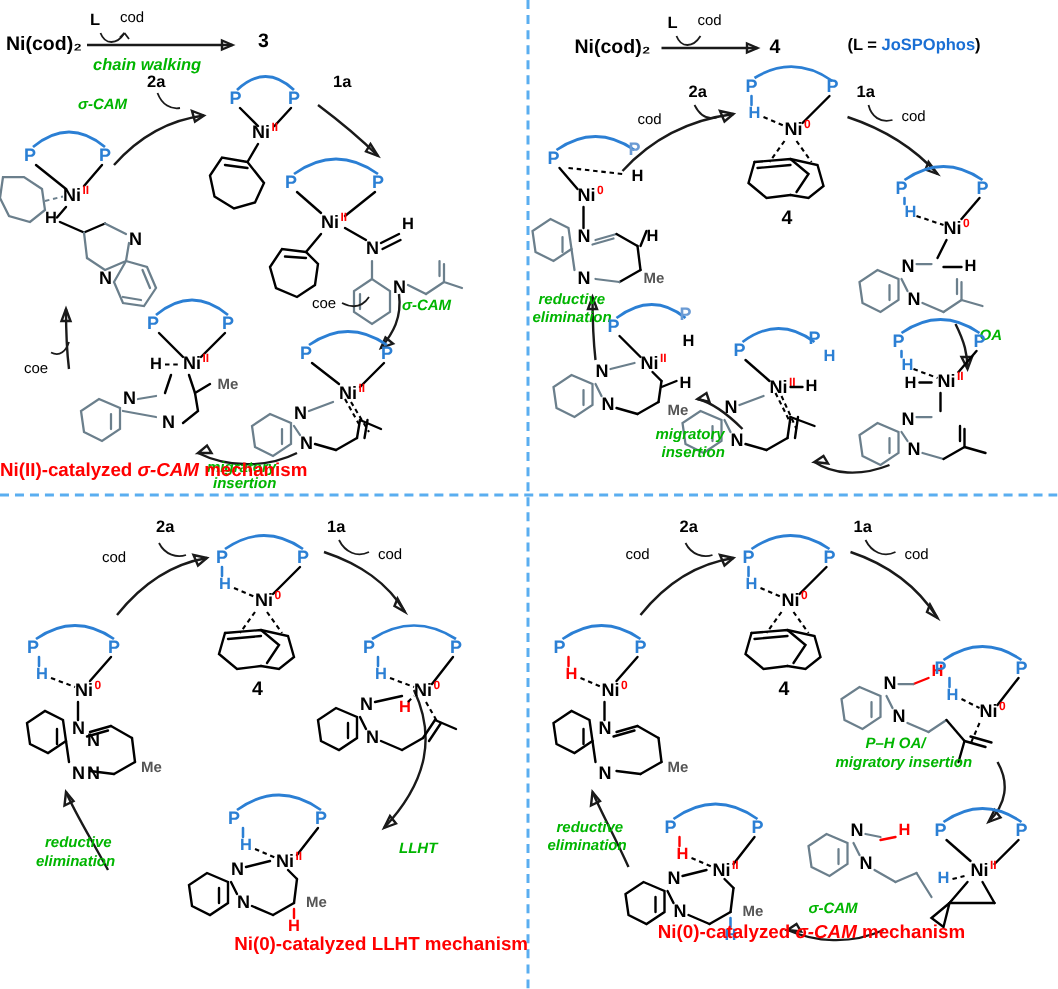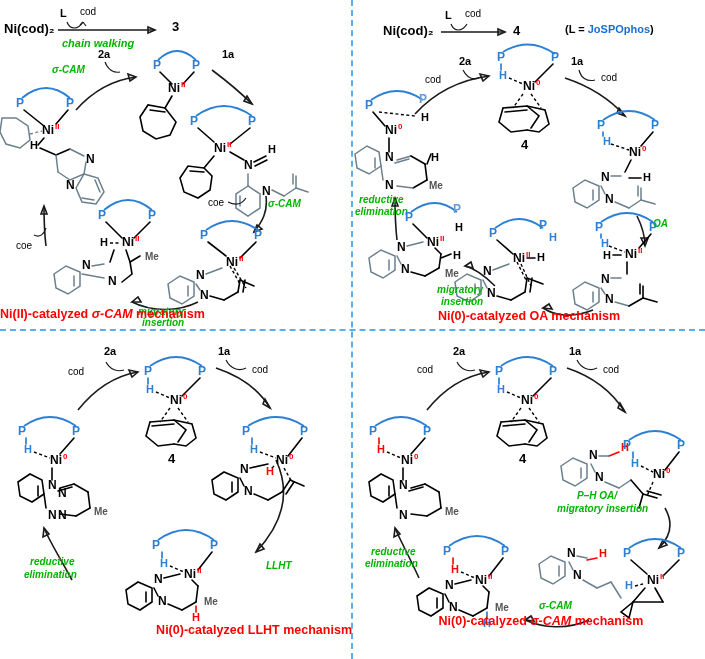--- a/index.html
+++ b/index.html
@@ -378,23 +378,20 @@
     <line class="bondg" x1="248" y1="288" x2="252" y2="294"></line>
     <line class="bondg" x1="262" y1="302" x2="276" y2="306"></line>
     <line class="bond" x1="276" y1="306" x2="290" y2="298"></line>
     <path class="bond" d="M290 298 L304 302 M290 298 L290 286"></path>
     <line class="bond" x1="287" y1="294" x2="287" y2="284"></line>
   </g>
 
   <path class="arrow" d="M240 310 C220 318 202 316 190 308"></path>
   <path class="arrow" d="M190 308 L199 309 L196 304 Z" fill="#1a1a1a"></path>
 </svg>
-<div style="position:absolute;left:0;top:306px;width:352px;text-align:center">
-  <span style="font-size:12.5px;font-weight:bold;color:#ff0000">Ni(0)-catalyzed OA mechanism</span>
-</div>
 </div>
 
 <div class="quad" id="q-bl">
 <svg width="352" height="329" viewBox="0 0 352 329">
 
   <g>
     <path class="arc" d="M150 36 Q176 18 202 36"></path>
     <text class="atomP" x="144" y="42">P</text>
     <text class="atomP" x="198" y="42">P</text>
     <text class="atomHb" x="146" y="60">H</text>

